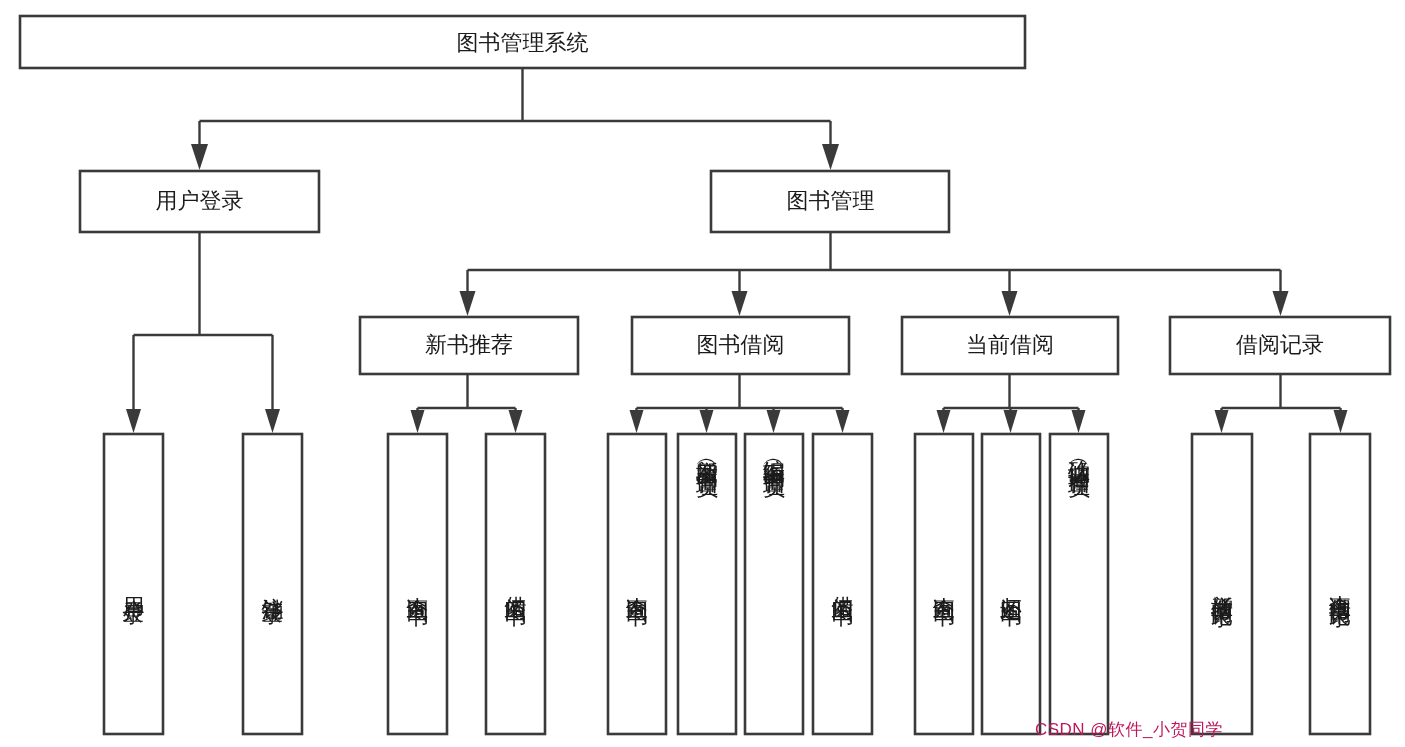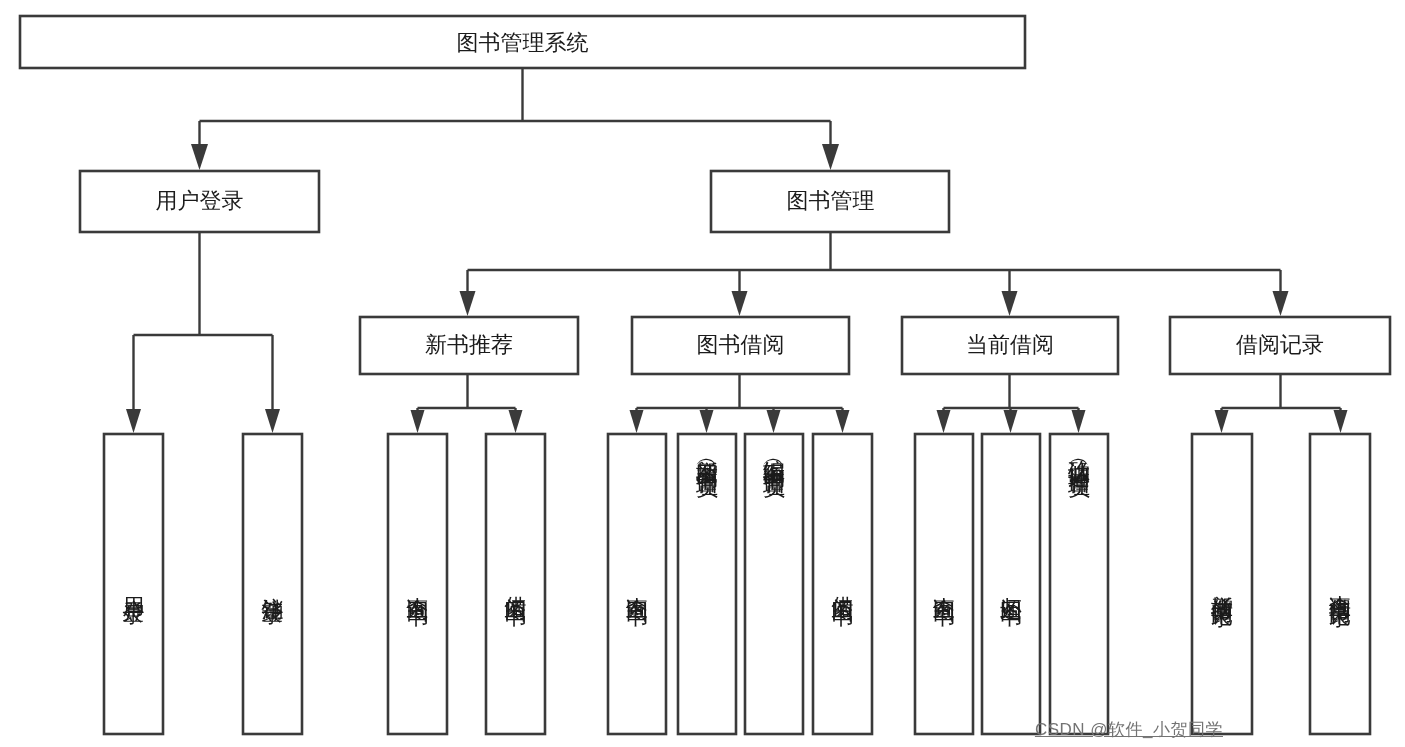--- a/index.html
+++ b/index.html
@@ -71,25 +71,24 @@
     letter-spacing: 2.5px;
     white-space: nowrap;
     text-align: center;
   }
   #watermark {
     position: absolute;
     right: 8px;
     bottom: 6px;
     font-family: "Liberation Sans", "DejaVu Sans", sans-serif;
     font-size: 17px;
-    color: #737373;
+    color: #be185d;
     letter-spacing: 0.5px;
     white-space: nowrap;
     user-select: none;
-    text-decoration: underline;
   }
 </style>
 </head>
 <body>
 
 <div id="diagram-root">
 
   <svg id="tree-svg" viewBox="0 0 1405 747" xmlns="http://www.w3.org/2000/svg">
 
     <g>

